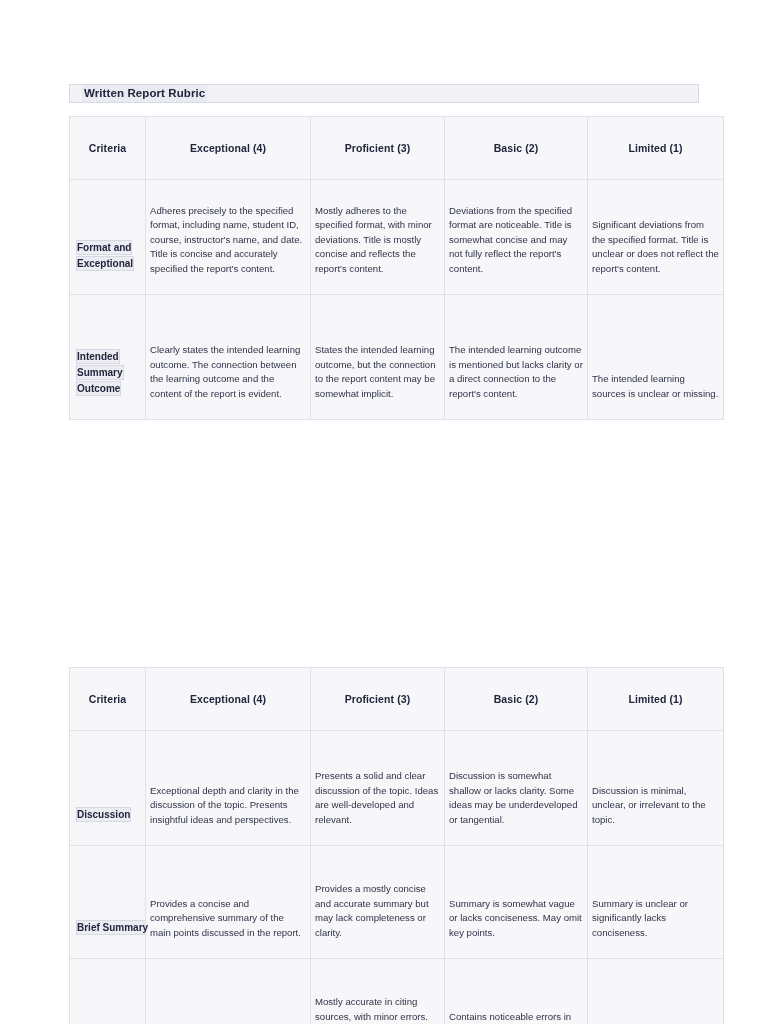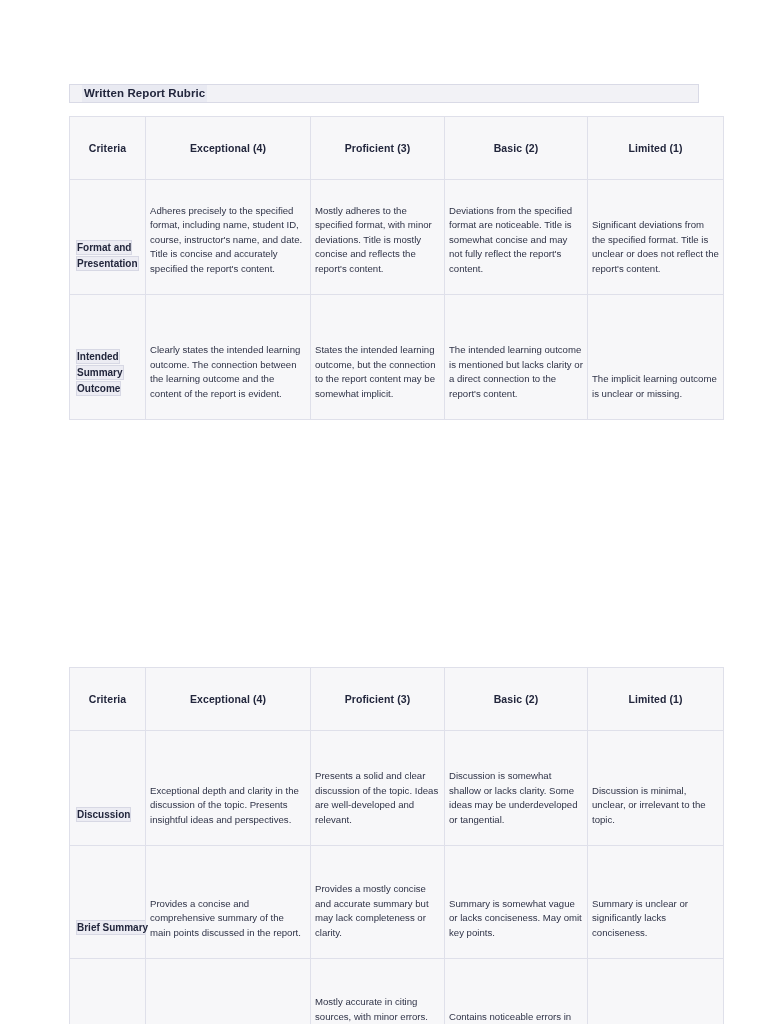--- a/index.html
+++ b/index.html
@@ -147,21 +147,21 @@
         <th>Proficient (3)</th>
         <th>Basic (2)</th>
         <th>Limited (1)</th>
       </tr>
     </thead>
     <tbody>
       <tr class="row-0">
         <td class="criteria-cell">
           <div class="cell-inner">
             <span class="crit-word">Format and</span>
-            <span class="crit-word">Presentation</span>
+            <span class="crit-word">Exceptional</span>
           </div>
         </td>
         <td class="body-cell">
           <div class="cell-inner">Adheres precisely to the specified format, including name, student ID, course, instructor's name, and date. Title is concise and accurately specified the report's content.</div>
         </td>
         <td class="body-cell">
           <div class="cell-inner">Mostly adheres to the specified format, with minor deviations. Title is mostly concise and reflects the report's content.</div>
         </td>
         <td class="body-cell">
           <div class="cell-inner">Deviations from the specified format are noticeable. Title is somewhat concise and may not fully reflect the report's content.</div>
@@ -181,21 +181,21 @@
         <td class="body-cell">
           <div class="cell-inner">Clearly states the intended learning outcome. The connection between the learning outcome and the content of the report is evident.</div>
         </td>
         <td class="body-cell">
           <div class="cell-inner">States the intended learning outcome, but the connection to the report content may be somewhat implicit.</div>
         </td>
         <td class="body-cell">
           <div class="cell-inner">The intended learning outcome is mentioned but lacks clarity or a direct connection to the report's content.</div>
         </td>
         <td class="body-cell">
-          <div class="cell-inner">The implicit learning outcome is unclear or missing.</div>
+          <div class="cell-inner">The intended learning sources is unclear or missing.</div>
         </td>
       </tr>
     </tbody>
   </table>
 
   <table class="rubric-table" id="table-two">
     <colgroup>
       <col class="c-criteria">
         <col class="c-exceptional">
         <col class="c-proficient">

